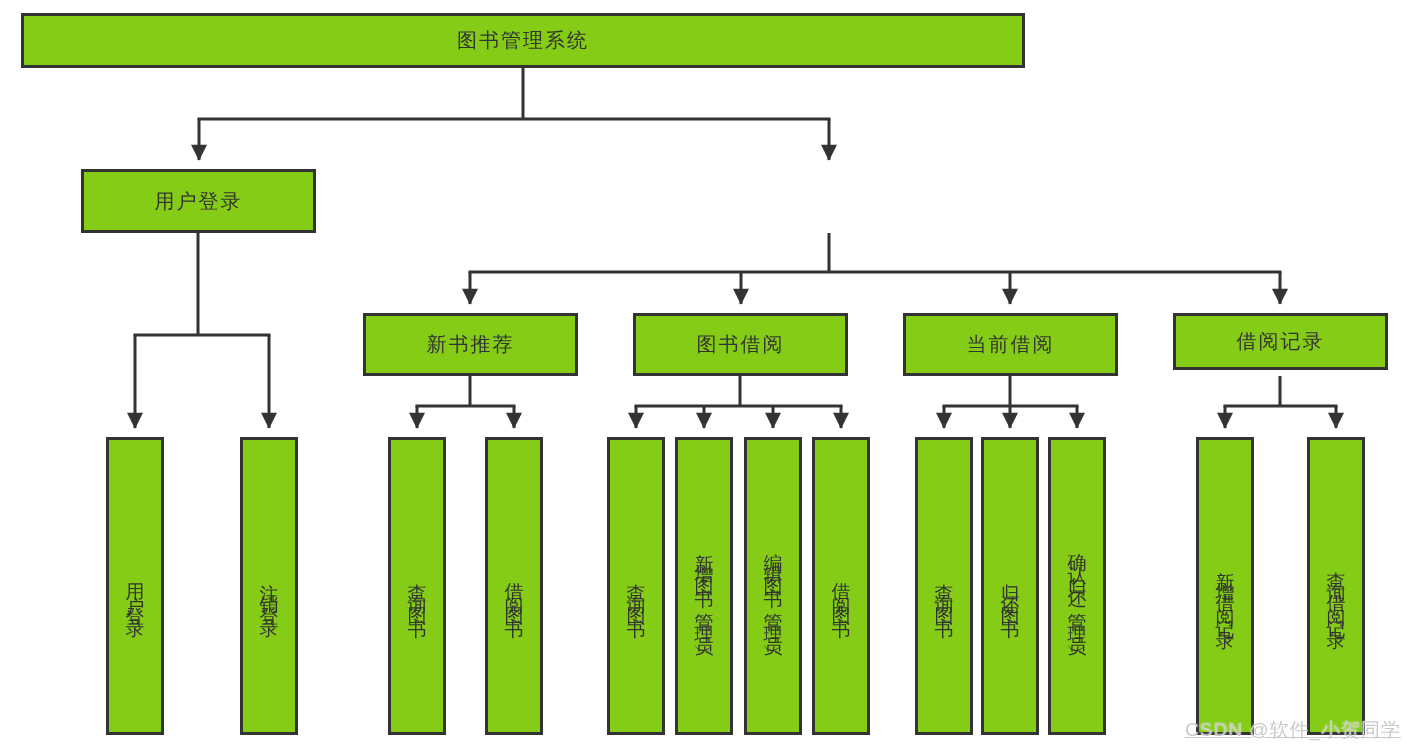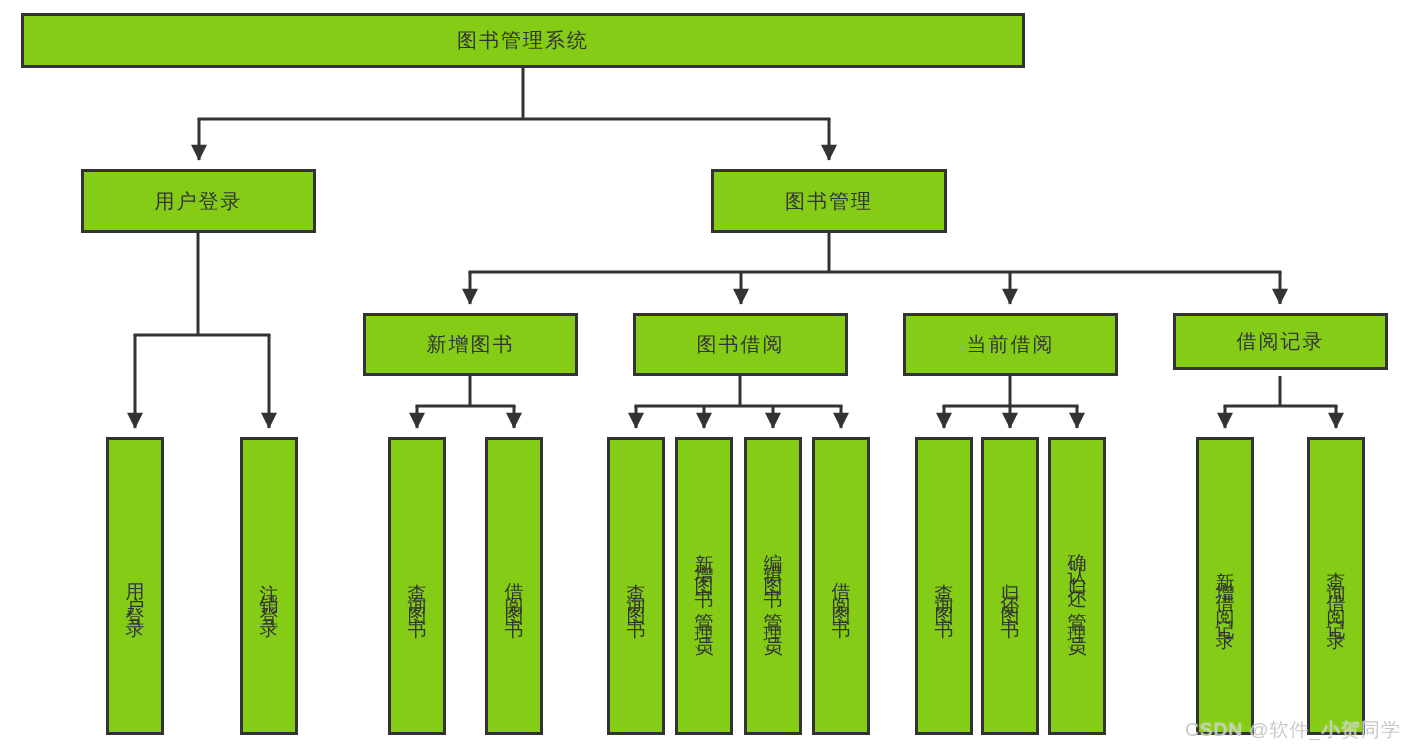--- a/index.html
+++ b/index.html
@@ -51,20 +51,21 @@
   }
   .watermark {
     position: absolute;
     right: 4px;
     bottom: 4px;
     font-size: 19px;
     color: #c9c9c9;
     letter-spacing: 1px;
     white-space: nowrap;
     text-shadow: 0 0 2px #ffffff;
+    text-decoration: underline;
   }
 </style>
 </head>
 <body>
 
 <div class="canvas">
 
   <svg class="connector-layer" viewBox="0 0 1405 747" xmlns="http://www.w3.org/2000/svg">
     <defs>
       <marker id="arrow" viewBox="0 0 10 10" refX="9.5" refY="5" markerWidth="24" markerHeight="16" orient="auto" markerUnits="userSpaceOnUse">
@@ -123,23 +124,22 @@
       <path d="M1280,376 L1280,406"></path>
       <path d="M1223.5,406 L1337.5,406"></path>
       <path d="M1225,406 L1225,428" marker-end="url(#arrow)"></path>
       <path d="M1336,406 L1336,428" marker-end="url(#arrow)"></path>
     </g>
   </svg>
 
   <div class="node hbox" style="left:21px; top:13px; width:1004px; height:55px">图书管理系统</div>
 
   <div class="node hbox" style="left:81px; top:169px; width:235px; height:64px">用户登录</div>
-  <div class="node hbox" style="left:711px; top:169px; width:236px; height:64px">图书管理</div>
 
-  <div class="node hbox" style="left:363px; top:313px; width:215px; height:63px">新增图书</div>
+  <div class="node hbox" style="left:363px; top:313px; width:215px; height:63px">新书推荐</div>
   <div class="node hbox" style="left:633px; top:313px; width:215px; height:63px">图书借阅</div>
   <div class="node hbox" style="left:903px; top:313px; width:215px; height:63px">当前借阅</div>
   <div class="node hbox" style="left:1173px; top:313px; width:215px; height:57px">借阅记录</div>
 
   <div class="node vbox" style="left:106px; top:437px; width:58px; height:298px">
     <span>用户登录</span>
   </div>
   <div class="node vbox" style="left:240px; top:437px; width:58px; height:298px">
     <span>注销登录</span>
   </div>

